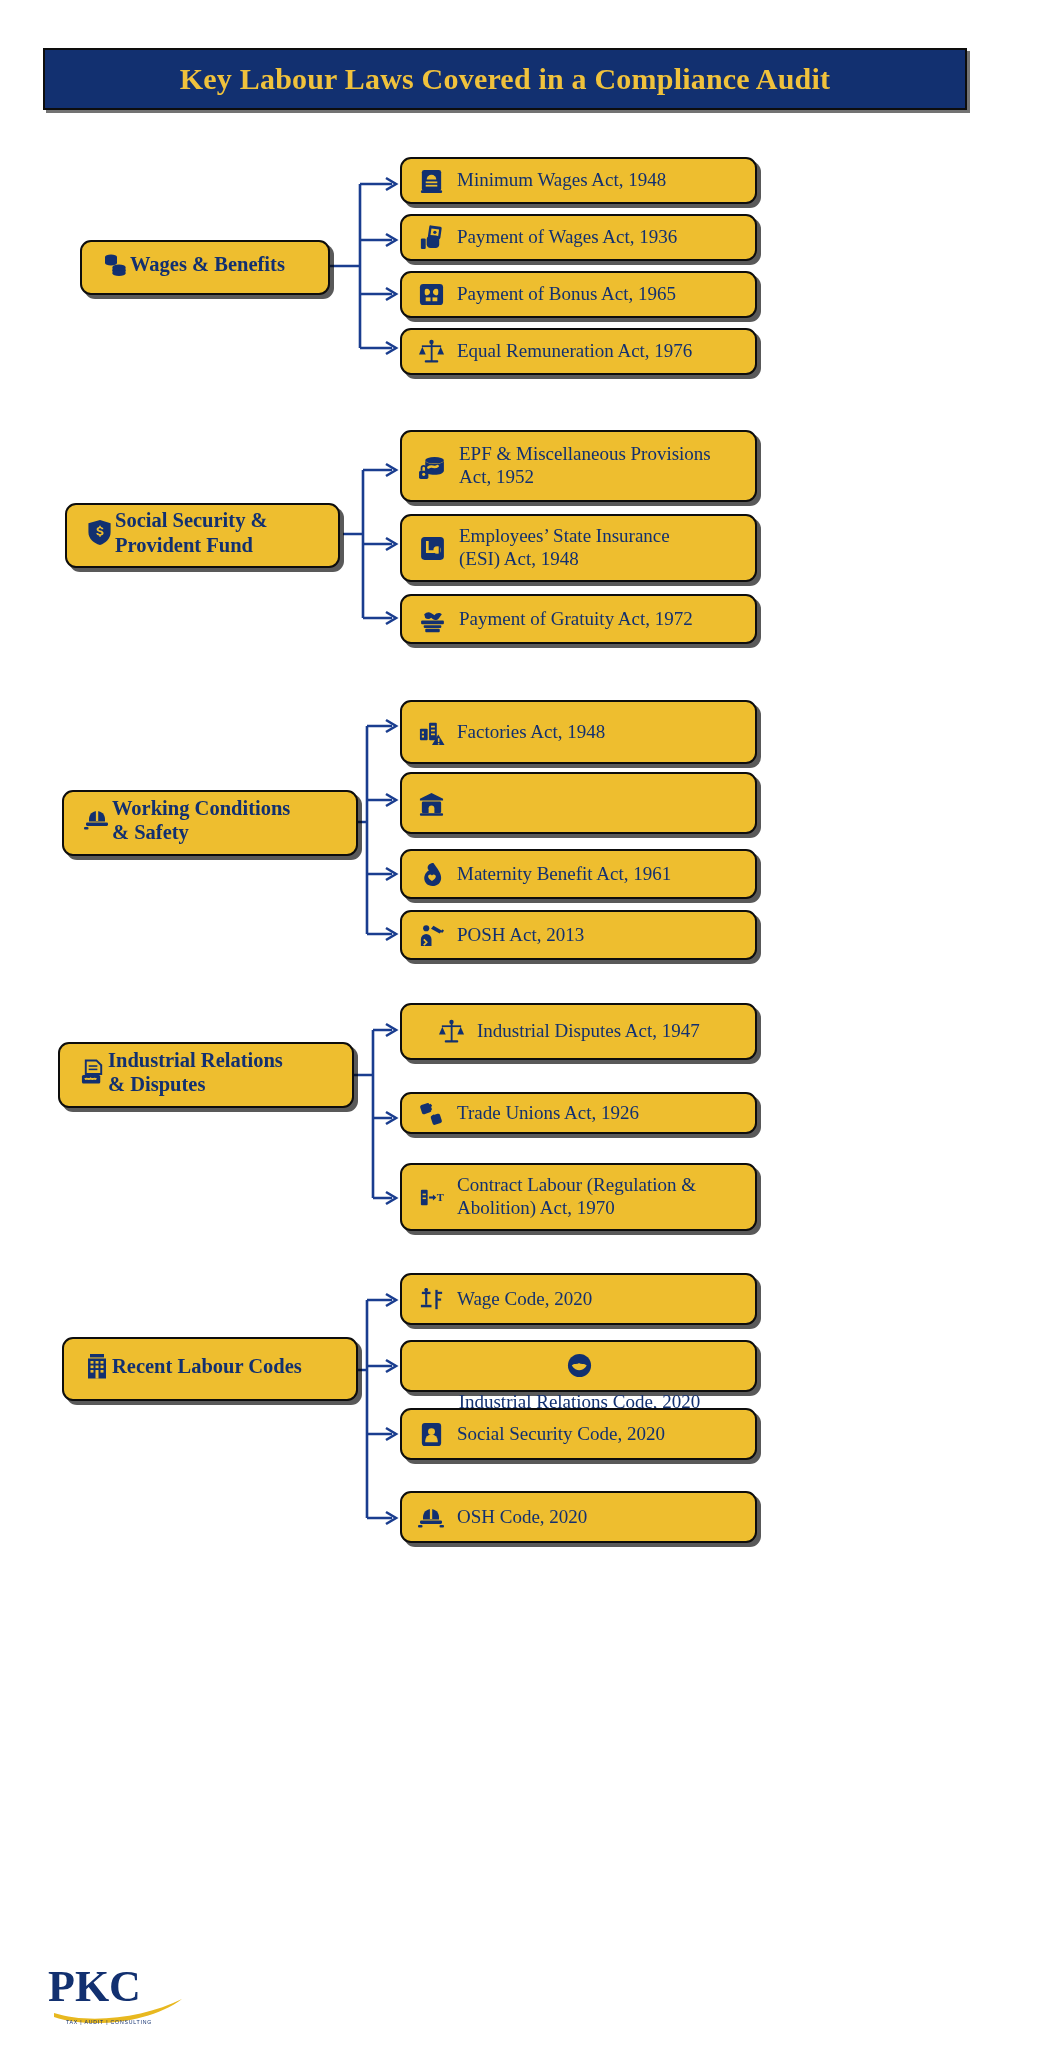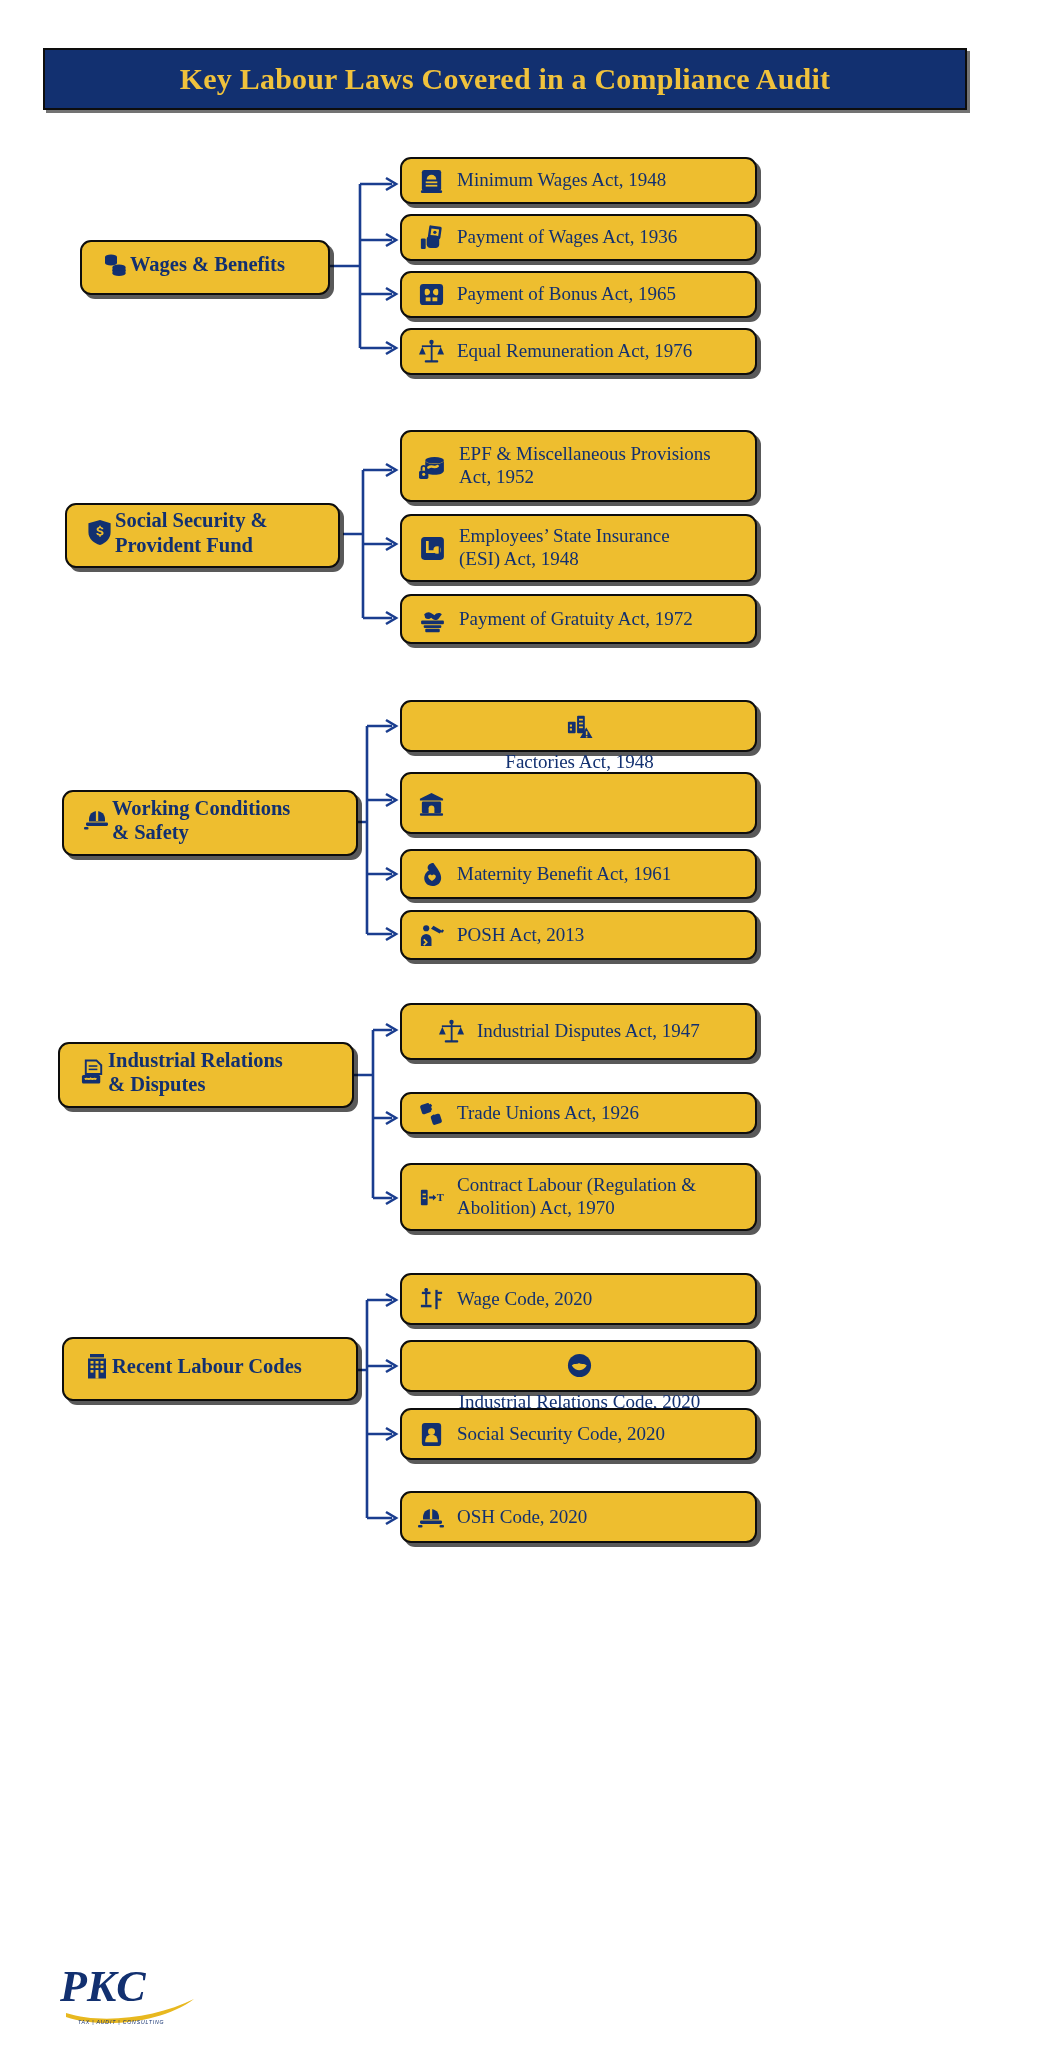--- a/index.html
+++ b/index.html
@@ -88,21 +88,21 @@
     justify-content: center;
   }
   .icon-wrap.big { width: 32px; height: 32px; }
   .icon-wrap svg { display: block; }
 
   
   .conn { position: absolute; }
   .conn svg { display: block; overflow: visible; }
 
   
-  .logo { position: absolute; left: 58px; top: 1955px; width: 140px; height: 72px; font-style: italic; }
+  .logo { position: absolute; left: 46px; top: 1955px; width: 140px; height: 72px; }
   .logo svg { display: block; }
 </style>
 </head>
 <body>
 
 <div class="title-banner">
   <span>Key Labour Laws Covered in a Compliance Audit</span>
 </div>
 
 <div class="section">
@@ -273,21 +273,21 @@
         <path d="M14 4 c-4.5 0-8 3.6-8 8.2 v2.3 h16 v-2.3 C22 7.6 18.5 4 14 4z"></path>
         <rect x="12.9" y="4" width="2.3" height="10" fill="#eebe2f"></rect>
         <rect x="3" y="15.5" width="22" height="3.4" rx="1.3"></rect>
         <rect x="1" y="20" width="4.5" height="2.6" rx="1"></rect>
       </svg>
     </span>
     <span class="cat-label">Working Conditions
 &amp; Safety</span>
   </div>
 
-  <div class="leaf-card" style="top:700px; height:52px;flex-direction:column;">
+  <div class="leaf-card" style="top:700px; height:64px;">
     <span class="icon-wrap">
       <svg width="27" height="27" viewBox="0 0 28 28" fill="#123070">
         <rect x="2" y="10" width="8" height="12" rx="1"></rect>
         <rect x="4" y="13" width="2.2" height="2.2" fill="#eebe2f"></rect>
         <rect x="4" y="17" width="2.2" height="2.2" fill="#eebe2f"></rect>
         <rect x="11.5" y="4" width="8" height="18" rx="1"></rect>
         <rect x="13.5" y="7" width="4" height="1.8" fill="#eebe2f"></rect>
         <rect x="13.5" y="11" width="4" height="1.8" fill="#eebe2f"></rect>
         <rect x="13.5" y="15" width="4" height="1.8" fill="#eebe2f"></rect>
         <path d="M21 16 L27.5 27 h-13z"></path>

